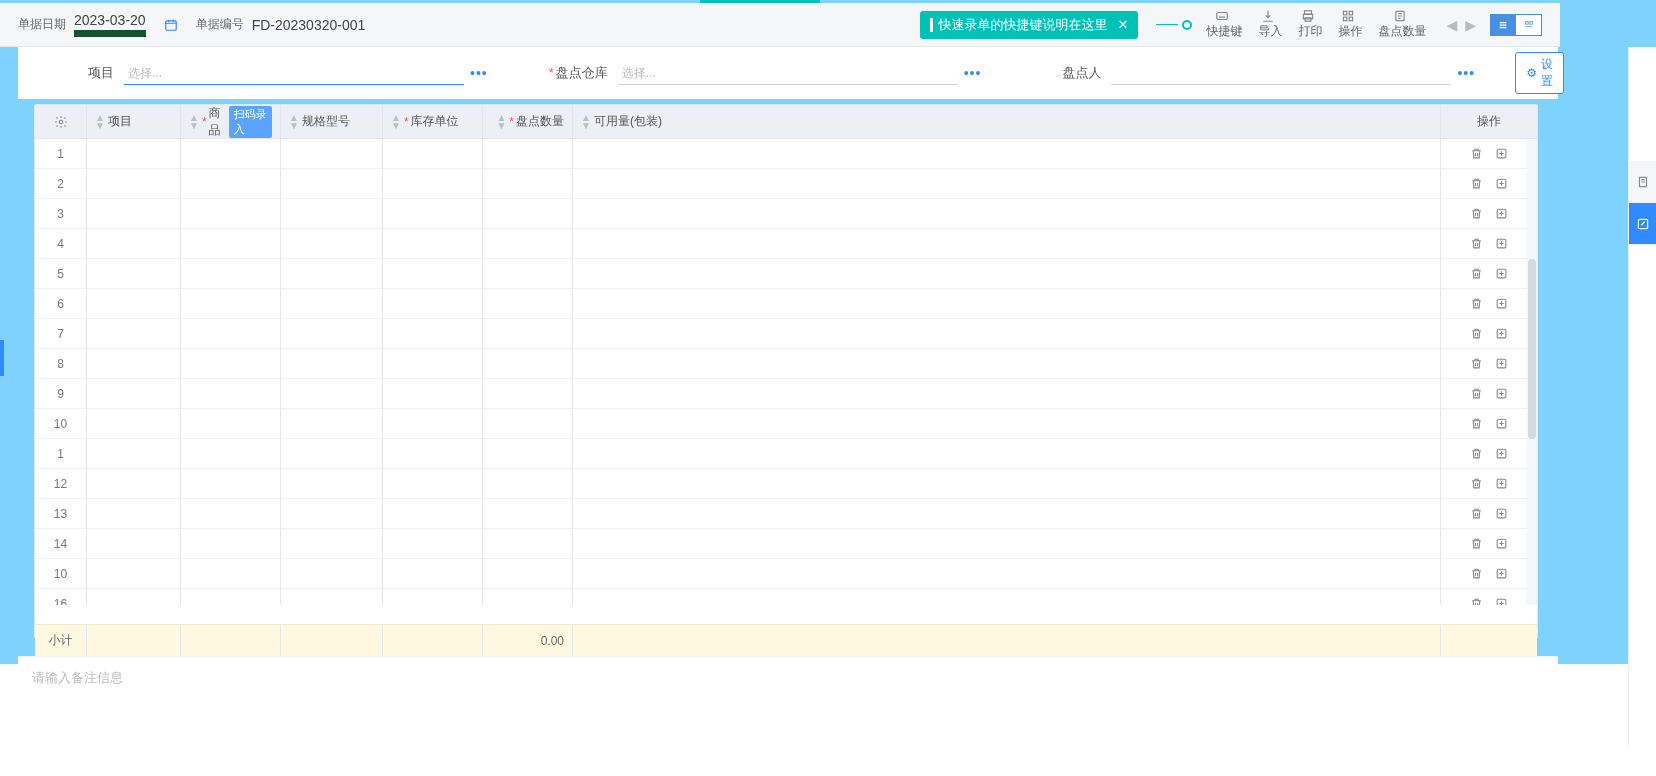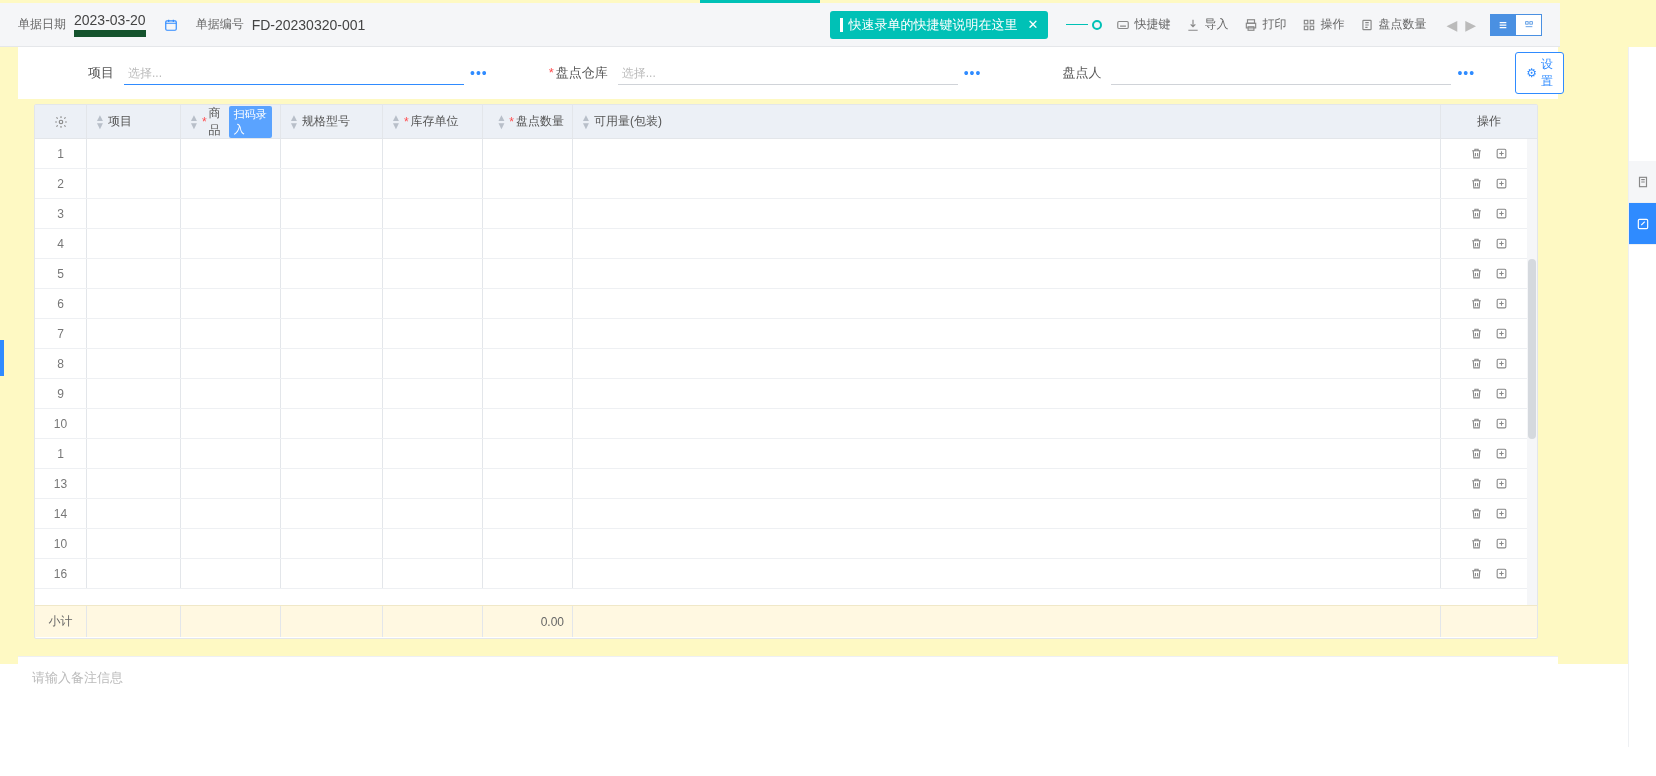--- a/index.html
+++ b/index.html
@@ -1,37 +1,37 @@
 <!DOCTYPE html>
 <html><head>
 <meta charset="utf-8">
 <style>
   * { box-sizing: border-box; margin: 0; padding: 0; }
   html, body { width: 1656px; height: 776px; font-family: "Microsoft YaHei", Arial, sans-serif; font-size: 13px; color: #333; background: #fff; overflow: hidden; }
 
-  .page { width: 1656px; height: 664px; position: relative; background: #fef9c3; }
+  .page { width: 1656px; height: 664px; position: relative; background: #7dd3fc; }
 
   
   .top-accent { position: absolute; top: 0; left: 700px; width: 120px; height: 3px; background: #00c1b6; }
 
   
   .header-bar { position: absolute; left: 0; top: 3px; width: 1560px; height: 44px; background: #f5f6f8; border-bottom: 1px solid #e5e7ea; display: flex; align-items: center; padding: 0 18px; }
   .hb-label { color: #666; margin-right: 8px; font-size: 12px; }
   .hb-value { color: #444; margin-right: 18px; font-size: 14px; }
   .date-underline { border-bottom: 7px solid #14532d; padding-bottom: 2px; }
   .cal-icon { color: #2f8bff; margin-right: 18px; font-size: 14px; cursor: pointer; }
   .header-spacer { flex: 1; }
 
   .tip-banner { display: flex; align-items: center; background: #00c1b6; color: #fff; padding: 5px 10px; border-radius: 3px; font-size: 13px; margin-right: 18px; position: relative; }
   .tip-banner .bar { width: 3px; height: 14px; background: #fff; margin-right: 6px; }
   .tip-banner .close { margin-left: 10px; cursor: pointer; }
   .connector-line { width: 22px; height: 1px; background: #00c1b6; margin-right: 4px; }
   .connector-dot { width: 10px; height: 10px; border: 2px solid #00c1b6; border-radius: 50%; margin-right: 14px; }
 
-  .hb-action { display: flex; align-items: center; color: #666; margin-right: 16px; font-size: 12px; cursor: pointer; }
+  .hb-action { display: flex; align-items: center; color: #666; margin-right: 16px; font-size: 12px; cursor: pointer; flex-direction: column; }
   .hb-action svg, .hb-action .glyph { margin-right: 4px; }
   .hb-nav { color: #bbb; margin: 0 4px; cursor: pointer; font-size: 14px; }
   .view-toggle { display: flex; margin-left: 10px; }
   .vt-btn { width: 26px; height: 22px; border: 1px solid #4a90e2; display: flex; align-items: center; justify-content: center; font-size: 12px; cursor: pointer; }
   .vt-active { background: #4a90e2; color: #fff; }
   .vt-inactive { background: #fff; color: #4a90e2; border-left: none; }
 
   
   .form-row { position: absolute; left: 18px; top: 47px; width: 1540px; height: 52px; background: #fff; display: flex; align-items: center; padding: 0 16px; }
   .field-group { display: flex; align-items: center; margin-right: 40px; }
@@ -62,21 +62,21 @@
 
   .scan-badge { background: #5aa3ff; color: #fff; padding: 1px 5px; border-radius: 2px; font-size: 11px; margin-left: 2px; }
 
   .tbody { height: 466px; overflow: hidden; }
   .trow { display: flex; height: 30px; border-bottom: 1px solid #eef0f3; }
   .td { color: #888; }
   .row-num { width: 52px; justify-content: center; color: #777; }
   .ops-cell { width: 96px; display: flex; align-items: center; justify-content: center; gap: 12px; border-right: none; }
   .ops-cell .ico { color: #888; cursor: pointer; font-size: 13px; }
 
-  .tfoot { display: flex; height: 32px; background: #fff8e1; border-top: 1px solid #f0e8c8; }
+  .tfoot { display: flex; height: 32px; background: #fff8e1; border-top: 1px solid #f0e8c8; margin-top: 19px; }
   .tfoot .td { color: #666; }
 
   
   .vscroll { position: absolute; right: 0; top: 34px; width: 10px; height: 466px; background: #f5f6f8; }
   .vscroll .thumb { position: absolute; top: 120px; width: 8px; left: 1px; height: 180px; background: #d5d9de; border-radius: 4px; }
 
   
   .remarks-wrap { position: absolute; left: 18px; top: 656px; width: 1540px; height: 78px; border-top: 1px solid #eef0f3; display: flex; }
   .remarks-side { width: 80px; display: flex; flex-direction: column; align-items: center; justify-content: center; border-right: 1px solid #eef0f3; }
   .remarks-side .ricon { color: #00c1b6; font-size: 22px; }
@@ -483,20 +483,42 @@
             </span>
             <span class="ico">
               <svg width="13" height="13" viewBox="0 0 24 24" fill="none" stroke="#888" stroke-width="2">
                 <rect x="4" y="4" width="16" height="16" rx="2"></rect>
                 <path d="M12 8v8M8 12h8"></path>
               </svg>
             </span>
           </div>
         </div>
         <div class="trow">
+          <div class="td row-num">12</div>
+          <div class="td col-proj"></div>
+          <div class="td col-prod"></div>
+          <div class="td col-spec"></div>
+          <div class="td col-unit"></div>
+          <div class="td col-qty"></div>
+          <div class="td col-avail"></div>
+          <div class="ops-cell">
+            <span class="ico">
+              <svg width="13" height="13" viewBox="0 0 24 24" fill="none" stroke="#888" stroke-width="2">
+                <path d="M4 7h16M9 7V4h6v3M6 7l1 13h10l1-13M10 11v6M14 11v6"></path>
+              </svg>
+            </span>
+            <span class="ico">
+              <svg width="13" height="13" viewBox="0 0 24 24" fill="none" stroke="#888" stroke-width="2">
+                <rect x="4" y="4" width="16" height="16" rx="2"></rect>
+                <path d="M12 8v8M8 12h8"></path>
+              </svg>
+            </span>
+          </div>
+        </div>
+        <div class="trow">
           <div class="td row-num">13</div>
           <div class="td col-proj"></div>
           <div class="td col-prod"></div>
           <div class="td col-spec"></div>
           <div class="td col-unit"></div>
           <div class="td col-qty"></div>
           <div class="td col-avail"></div>
           <div class="ops-cell">
             <span class="ico">
               <svg width="13" height="13" viewBox="0 0 24 24" fill="none" stroke="#888" stroke-width="2">

